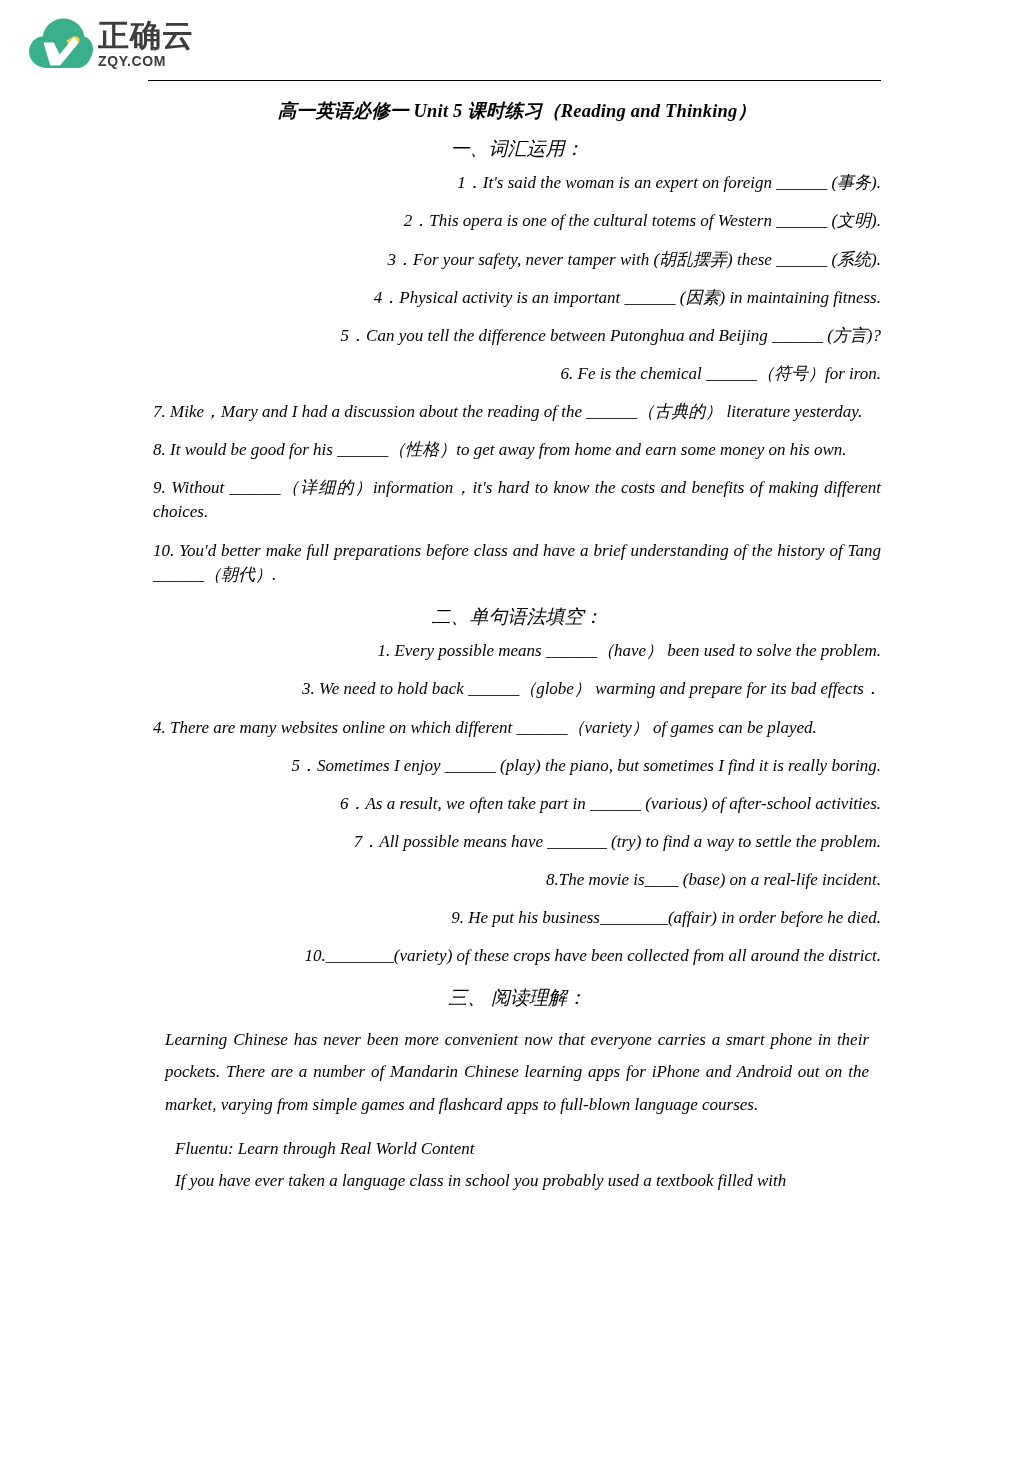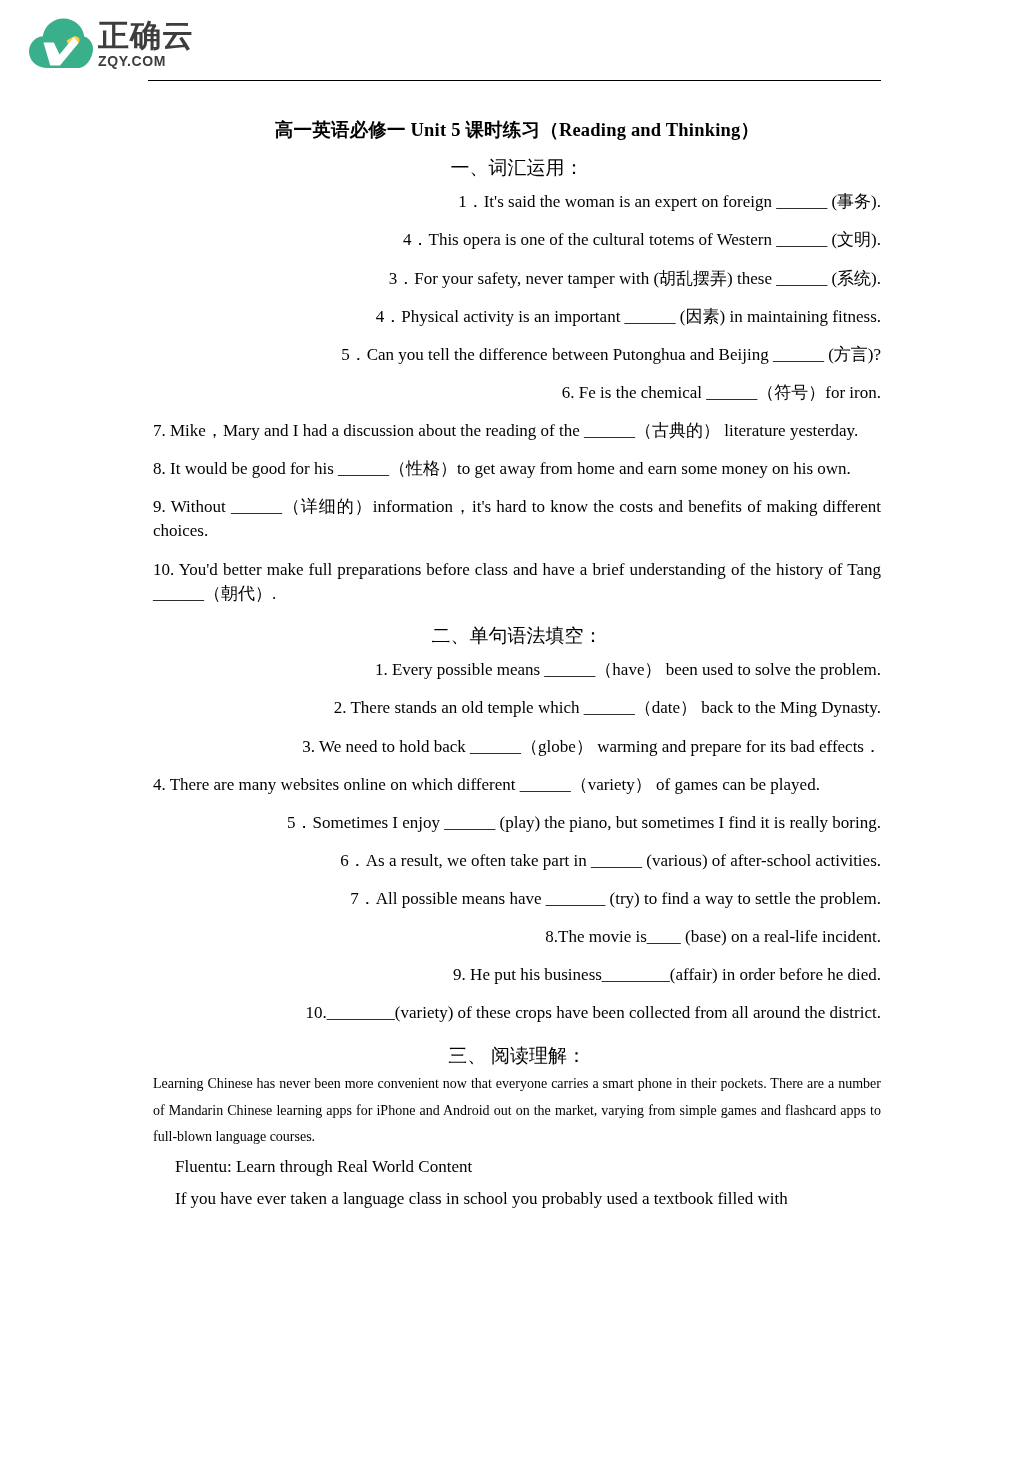--- a/index.html
+++ b/index.html
@@ -65,22 +65,23 @@
     top: 80px;
     width: 733px;
     height: 0;
     border-top: 1.6px solid #000000;
   }
 
   
   .doc {
     position: absolute;
     left: 153px;
-    top: 117px;
+    top: 98px;
     width: 728px;
+    font-style: italic;
   }
 
   .doc-title {
     text-align: center;
     font-weight: bold;
     font-size: 18.5px;
     line-height: 1.5;
     margin: 0 0 6px 0;
     letter-spacing: 0.2px;
   }
@@ -97,23 +98,23 @@
     line-height: 1.42;
     margin: 0;
     padding: 7px 0 7px 0;
     text-align: right;
   }
   p.q.justify {
     text-align: justify;
     text-align-last: left;
   }
   p.passage {
-    font-size: 14px;
+    font-size: 17px;
     line-height: 1.9;
-    margin: 0;
+    margin: 12px;
     padding: 0;
     text-align: justify;
     text-align-last: left;
   }
   p.passage-indent {
     font-size: 17px;
     line-height: 1.9;
     margin: 0;
     padding: 0;
     text-indent: 22px;
@@ -148,34 +149,33 @@
   <div class="header-rule"></div>
 </div>
 
 <div class="doc">
 
   <div class="doc-title">高一英语必修一 Unit 5 课时练习（Reading and Thinking）</div>
 
   <div class="section-head">一、词汇运用：</div>
 
   <p class="q">1．It's said the woman is an expert on foreign ______ (事务).</p>
-  <p class="q">4．This opera is one of the cultural totems of Western ______ (文明).</p>
+  <p class="q">2．This opera is one of the cultural totems of Western ______ (文明).</p>
   <p class="q">3．For your safety, never tamper with (胡乱摆弄) these ______ (系统).</p>
   <p class="q">4．Physical activity is an important ______ (因素) in maintaining fitness.</p>
   <p class="q">5．Can you tell the difference between Putonghua and Beijing ______ (方言)?</p>
   <p class="q">6. Fe is the chemical ______（符号）for iron.</p>
   <p class="q justify">7. Mike，Mary and I had a discussion about the reading of the ______（古典的） literature yesterday.</p>
   <p class="q justify">8. It would be good for his ______（性格）to get away from home and earn some money on his own.</p>
   <p class="q justify">9. Without ______（详细的）information，it's hard to know the costs and benefits of making different choices.</p>
   <p class="q justify">10. You'd better make full preparations before class and have a brief understanding of the history of Tang  ______（朝代）.</p>
 
   <div class="section-head">二、单句语法填空：</div>
 
   <p class="q">1. Every possible means  ______（have） been used to solve the problem.</p>
-  <p class="q">2. There stands an old temple which ______（date） back to the Ming Dynasty.</p>
   <p class="q">3. We need to hold back ______（globe） warming and prepare for its bad effects．</p>
   <p class="q justify">4. There are many websites online on which different ______（variety） of games can be played.</p>
   <p class="q">5．Sometimes I enjoy ______ (play) the piano, but sometimes I find it is really boring.</p>
   <p class="q">6．As a result, we often take part in ______ (various) of after-school activities.</p>
   <p class="q">7．All possible means have _______ (try) to find a way to settle the problem.</p>
   <p class="q tight">8.The movie is____ (base) on a real-life incident.</p>
   <p class="q tight">9. He put his business________(affair) in order before he died.</p>
   <p class="q tight">10.________(variety) of these crops have been collected from all around the district.</p>
 
   <div class="section-head">三、 阅读理解：</div>

